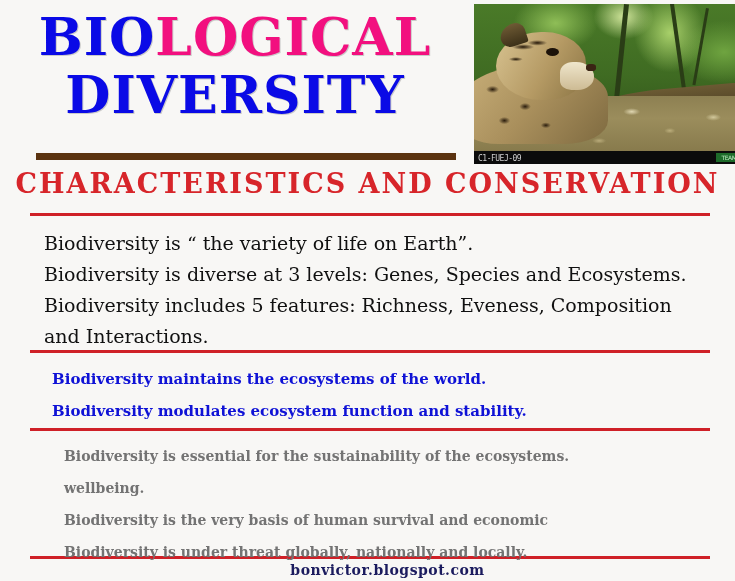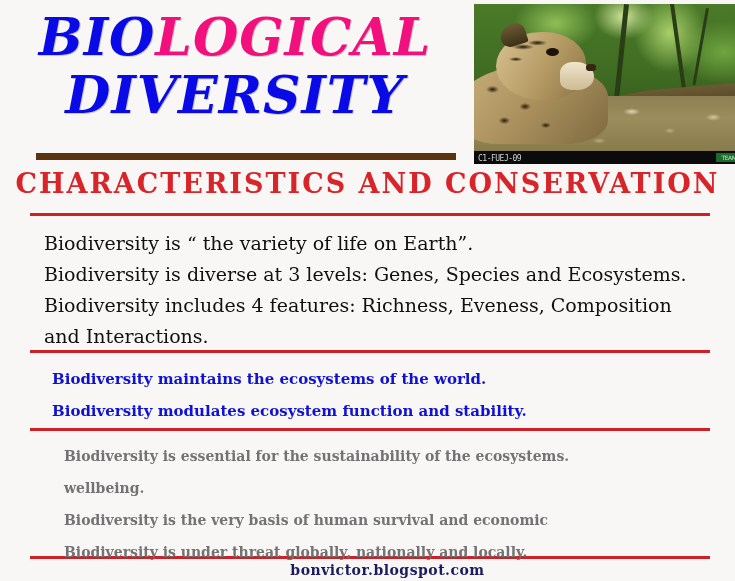--- a/index.html
+++ b/index.html
@@ -16,21 +16,20 @@
     font-family: "DejaVu Serif", serif;
   }
 
   
   #title-block {
     position: absolute;
     left: 0;
     top: 8px;
     width: 470px;
     text-align: center;
-    font-style: italic;
   }
   .title-line {
     font-family: "DejaVu Serif", serif;
     font-weight: bold;
     font-size: 52px;
     line-height: 58px;
     letter-spacing: 1px;
     white-space: nowrap;
     text-shadow: 1px 1px 0 rgba(120,120,120,0.35);
   }
@@ -302,21 +301,21 @@
   <div id="subtitle">CHARACTERISTICS AND CONSERVATION</div>
 
   <div class="rule" id="rule-1"></div>
   <div class="rule" id="rule-2"></div>
   <div class="rule" id="rule-3"></div>
   <div class="rule" id="rule-4"></div>
 
   <div class="block" id="block-black">
     <p>Biodiversity is “ the variety of life on Earth”.</p>
     <p>Biodiversity is diverse at 3 levels: Genes, Species and Ecosystems.</p>
-    <p>Biodiversity includes 4 features: Richness, Eveness, Composition</p>
+    <p>Biodiversity includes 5 features: Richness, Eveness, Composition</p>
     <p>and Interactions.</p>
   </div>
 
   <div class="block" id="block-blue">
     <p>Biodiversity maintains the ecosystems of the world.</p>
     <p>Biodiversity modulates ecosystem function and stability.</p>
   </div>
 
   <div class="block" id="block-maroon">
     <p>Biodiversity is essential for the sustainability of the ecosystems.</p>

